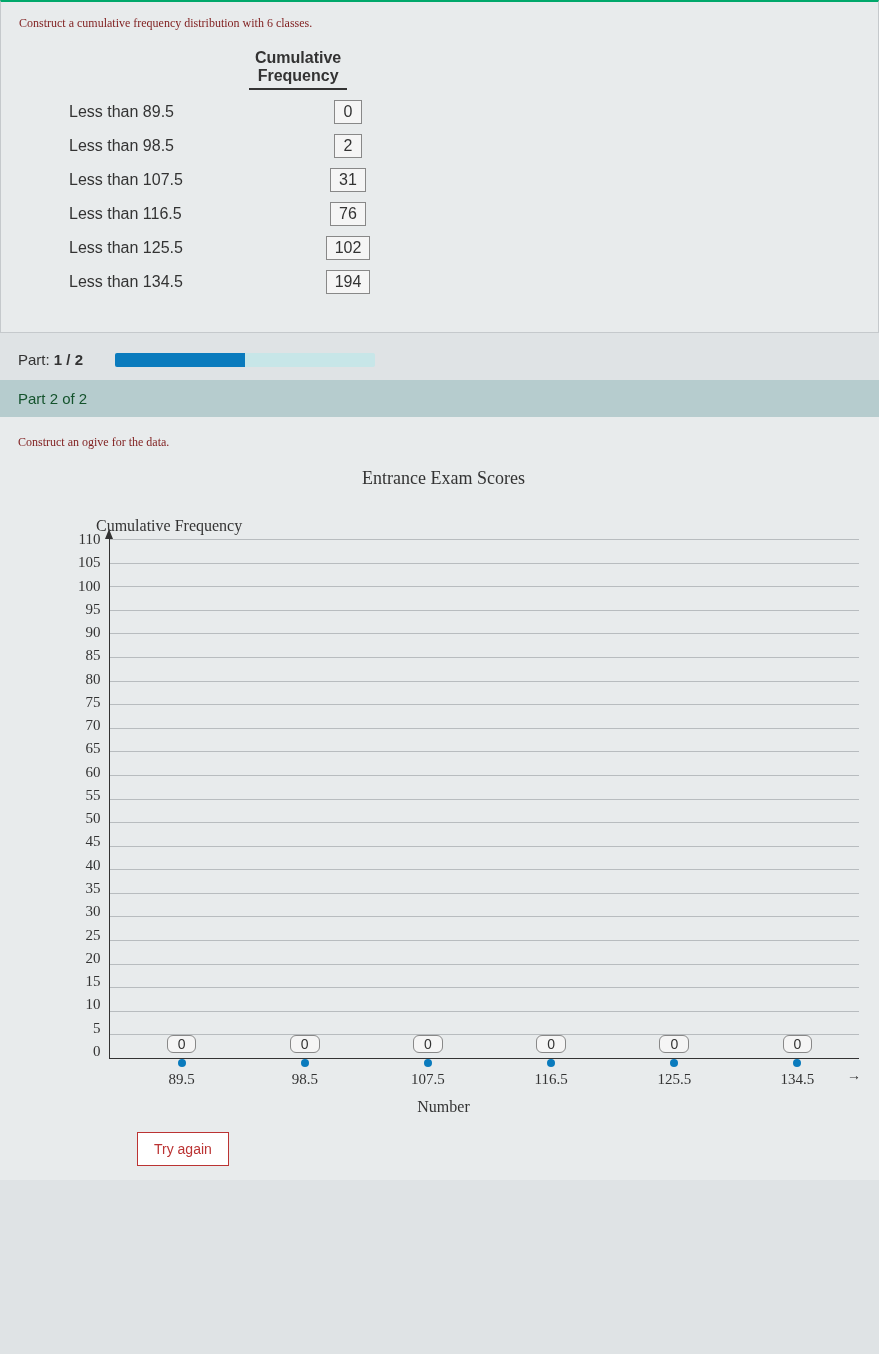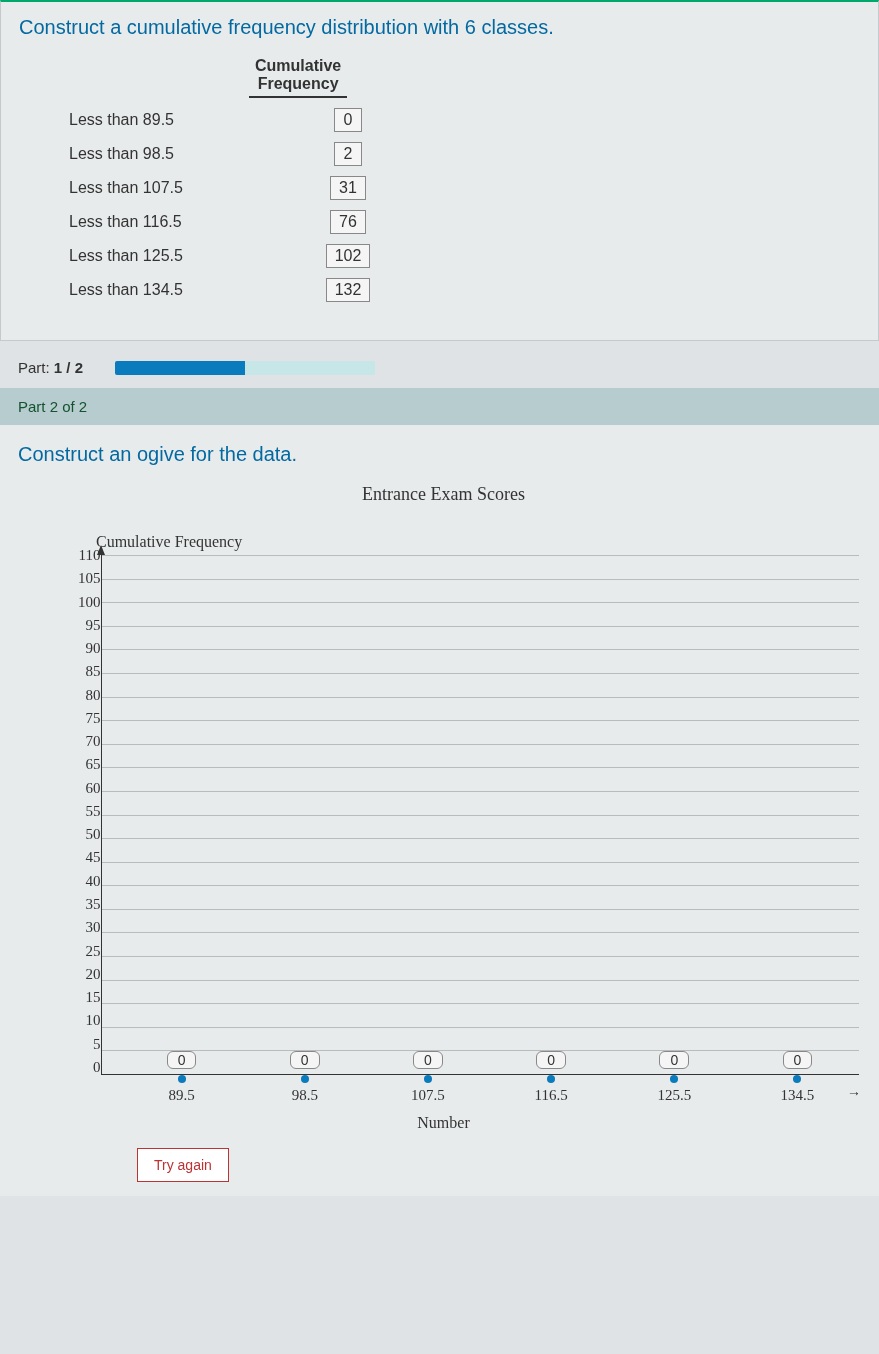--- a/index.html
+++ b/index.html
@@ -10,23 +10,24 @@
   color: #333;
 }
 .panel {
   background: #e8ebec;
   border: 1px solid #c5c9cc;
   border-top: 2px solid #00a86b;
   padding: 14px 18px 28px 18px;
   margin-bottom: 14px;
 }
 .instruction {
-  font-size: 20px;
-  color: #0369a1;
+  font-size: 12px;
+  color: #7f1d1d;
   margin-bottom: 18px;
+  font-family: Liberation Serif, serif;
 }
 .cf-table {
   margin-left: 50px;
 }
 .cf-header {
   font-weight: bold;
   text-align: center;
   font-size: 16px;
   border-bottom: 2px solid #333;
   padding: 0 6px 3px 6px;
@@ -110,20 +111,21 @@
 }
 .y-ticks {
   display: flex;
   flex-direction: column;
   justify-content: space-between;
   text-align: right;
   font-family: "Times New Roman", serif;
   font-size: 15px;
   color: #333;
   height: 528px;
+  padding-right: 8px;
   margin-top: -8px;
 }
 .y-tick { height: 16px; line-height: 16px; }
 .plot {
   flex: 1;
   position: relative;
   height: 520px;
   border-left: 1.5px solid #333;
   border-bottom: 1.5px solid #333;
 }
@@ -230,21 +232,21 @@
     <div class="cf-row">
       <div class="cf-label">Less than 116.5</div>
       <div class="cf-value"><span class="val-box">76</span></div>
     </div>
     <div class="cf-row">
       <div class="cf-label">Less than 125.5</div>
       <div class="cf-value"><span class="val-box">102</span></div>
     </div>
     <div class="cf-row">
       <div class="cf-label">Less than 134.5</div>
-      <div class="cf-value"><span class="val-box">132</span></div>
+      <div class="cf-value"><span class="val-box">194</span></div>
     </div>
   </div>
 </div>
 
 <div class="part-progress-row">
   <span class="part-label">
     <span>Part: </span><b>1 / 2</b>
   </span>
   <div class="progress-bar">
     <div class="progress-fill" style="width: 50%;"></div>

